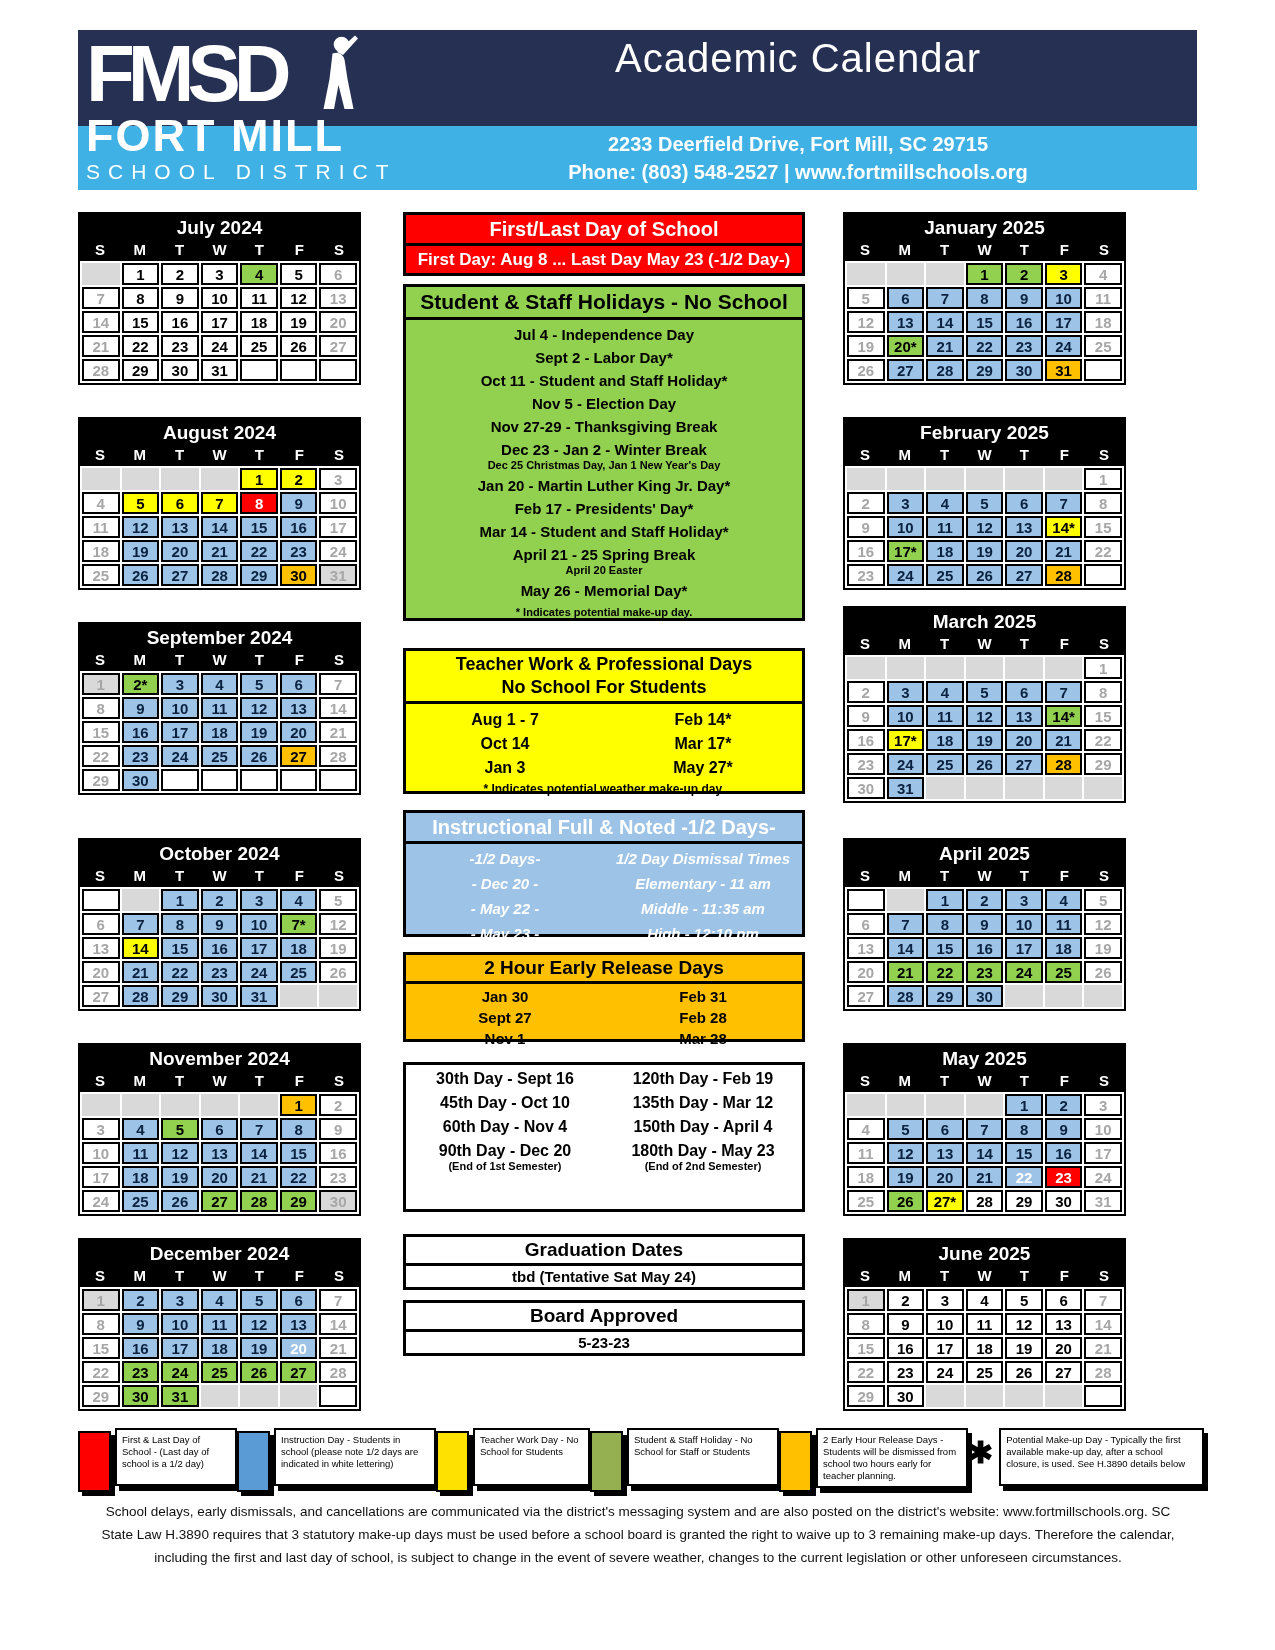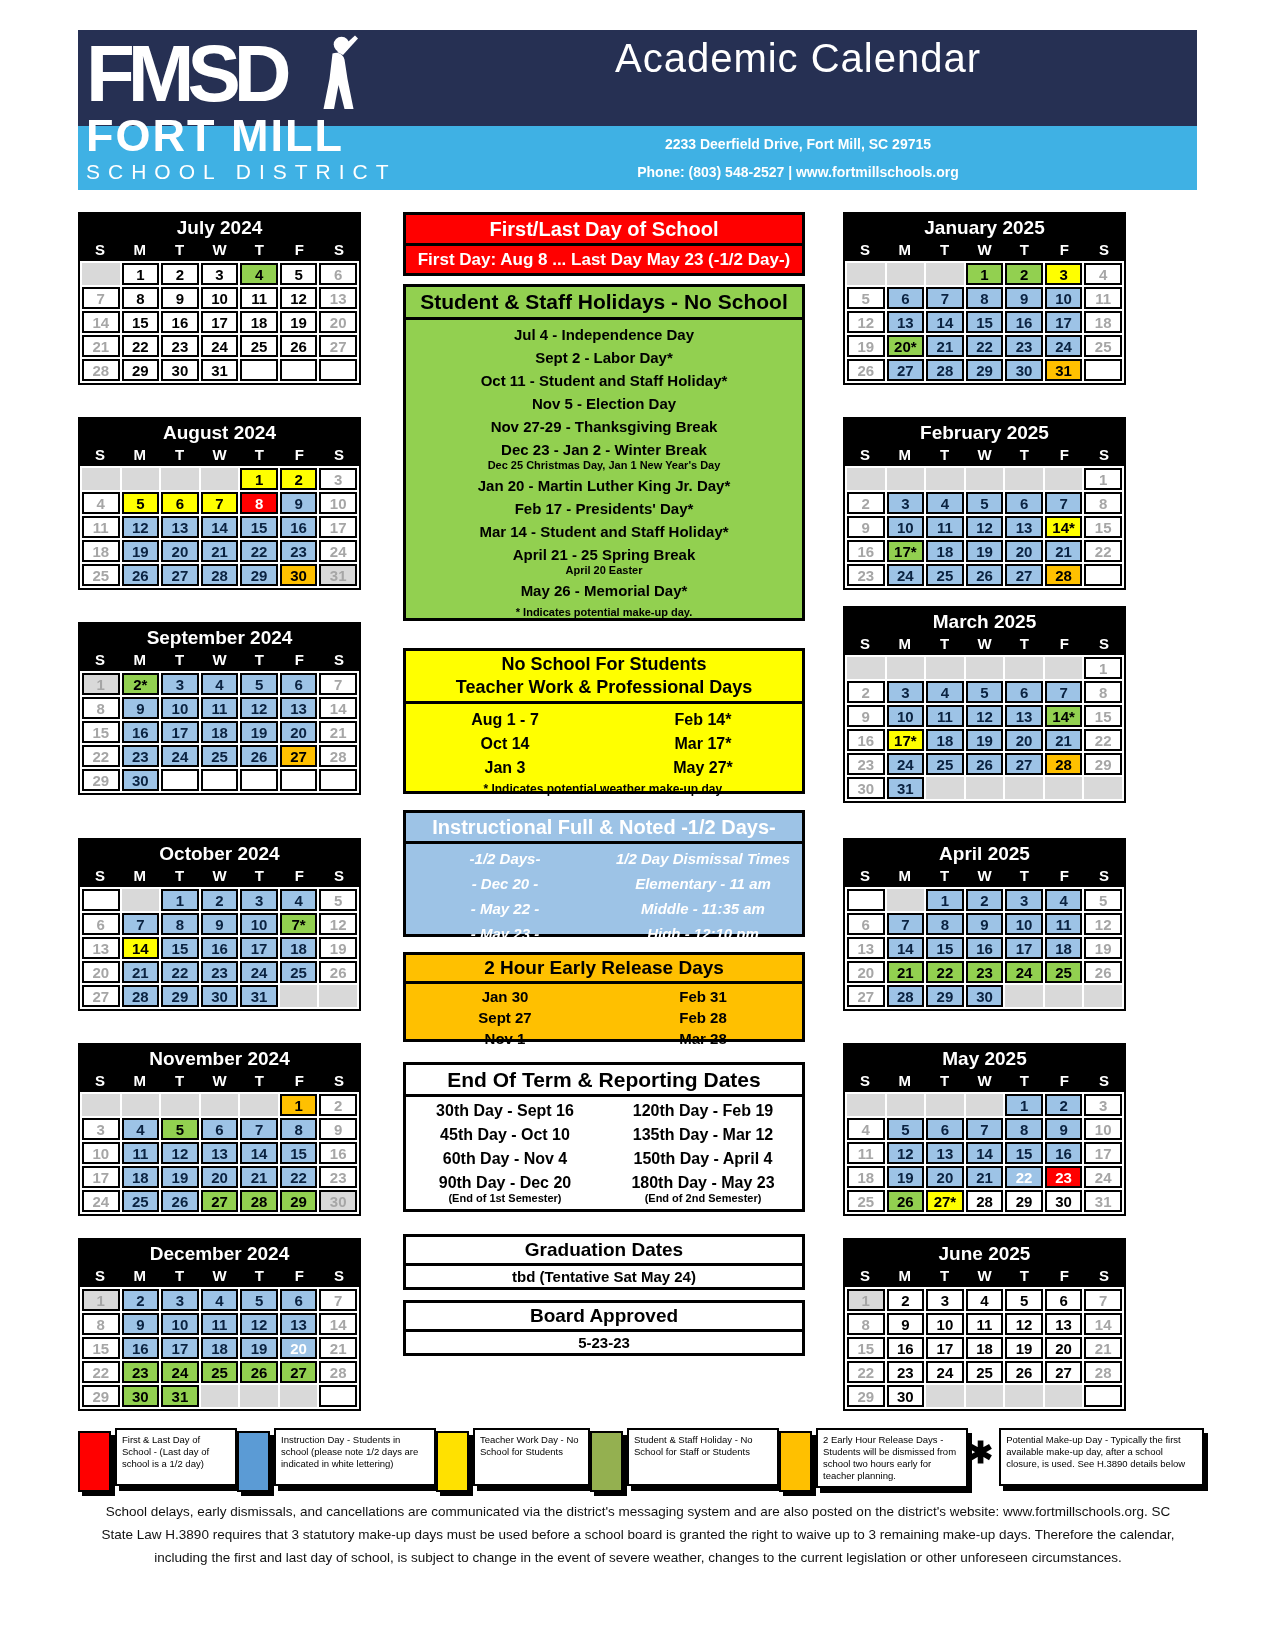--- a/index.html
+++ b/index.html
@@ -5,21 +5,21 @@
   html,body{margin:0;padding:0;background:#fff;}
   #page{position:relative;width:1275px;height:1650px;background:#fff;overflow:hidden;
         font-family:"Liberation Sans",sans-serif;}
 
   
   .hdr-navy{position:absolute;left:78px;top:30px;width:1119px;height:96px;background:#263053;}
   .hdr-blue{position:absolute;left:78px;top:126px;width:1119px;height:64px;background:#3fb1e4;}
   .hdr-title{position:absolute;left:330px;top:6px;width:780px;text-align:center;color:#fff;}
   .hdr-title div{font-size:40px;line-height:44px;font-weight:400;letter-spacing:1px;}
   .hdr-addr{position:absolute;left:330px;top:4px;width:780px;text-align:center;color:#fff;font-weight:bold;}
-  .hdr-addr div{font-size:14px;line-height:28px;text-align:center;}
+  .hdr-addr div{font-size:20px;line-height:28px;text-align:center;}
   .logo{position:absolute;left:86px;top:32px;width:320px;color:#fff;}
   .logo-fmsd{font-size:80px;font-weight:bold;letter-spacing:-7px;line-height:84px;}
   .logo-fm{font-size:45px;font-weight:bold;letter-spacing:2px;line-height:44px;margin-top:-2px;}
   .logo-sd{font-size:21px;letter-spacing:8px;line-height:24px;margin-top:2px;}
   .silhouette{position:absolute;left:218px;top:2px;}
 
   
   .month{position:absolute;width:283px;background:#000;border:2px solid #000;box-sizing:border-box;}
   .m-title{color:#fff;font-weight:bold;font-size:19px;text-align:center;height:27px;line-height:27px;}
   .m-days{display:grid;grid-template-columns:repeat(7,1fr);height:20px;}
@@ -718,22 +718,22 @@
         <div class="hol-main">Mar 14 - Student and Staff Holiday*</div>
         <div class="hol-main">April 21 - 25 Spring Break</div>
         <div class="hol-sub">April 20 Easter</div>
         <div class="hol-main">May 26 - Memorial Day*</div>
       </div>
     <div class="hol-foot">* Indicates potential make-up day.</div>
   </div>
 
   <div class="box tw-box" style="top:648px;height:146px;">
     <div class="box-h">
+      <div>Teacher Work &amp; Professional Days</div>
       <div>No School For Students</div>
-      <div>Teacher Work &amp; Professional Days</div>
     </div>
     <div class="two-col" style="margin-top:4px;">
         <div>Aug 1 - 7</div>
         <div>Feb 14*</div>
         <div>Oct 14</div>
         <div>Mar 17*</div>
         <div>Jan 3</div>
         <div>May 27*</div>
       </div>
     <div class="tw-foot">* Indicates potential weather make-up day.</div>
@@ -759,21 +759,20 @@
         <div>Jan 30</div>
         <div>Feb 31</div>
         <div>Sept 27</div>
         <div>Feb 28</div>
         <div>Nov 1</div>
         <div>Mar 28</div>
       </div>
   </div>
 
   <div class="box tm-box" style="top:1062px;height:150px;">
-    <div class="box-h">End Of Term &amp; Reporting Dates</div>
     <div class="two-col" style="margin-top:2px;">
         <div>
           <div class="tm-main">30th Day - Sept 16</div>
         </div>
         <div>
           <div class="tm-main">120th Day - Feb 19</div>
         </div>
         <div>
           <div class="tm-main">45th Day - Oct 10</div>
         </div>

